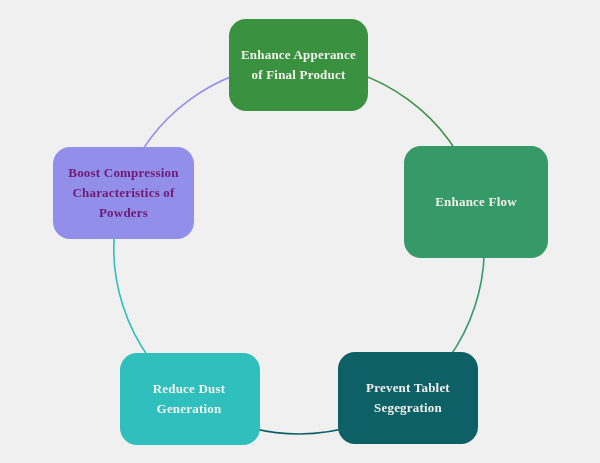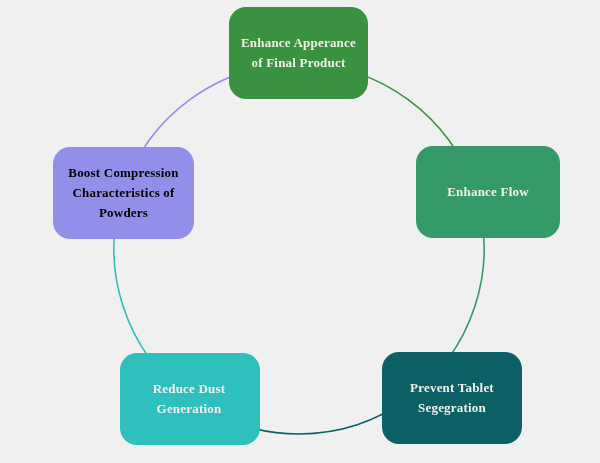--- a/index.html
+++ b/index.html
@@ -37,22 +37,22 @@
     justify-content: center;
     text-align: center;
     font-weight: bold;
     font-size: 13px;
     line-height: 1.55;
     letter-spacing: 0.2px;
     box-sizing: border-box;
     padding: 6px 10px;
     cursor: pointer;
   }
-  .node-0 { left: 229px; top: 7px;  width: 139px; height: 92px; }
-  .node-1 { left: 404px; top: 146px; width: 144px; height: 92px; margin-left: 12px; }
+  .node-0 { left: 229px; top: 19px;  width: 139px; height: 92px; }
+  .node-1 { left: 404px; top: 146px; width: 144px; height: 112px; }
   .node-2 { left: 338px; top: 352px; width: 140px; height: 92px; }
   .node-3 { left: 120px; top: 353px; width: 140px; height: 92px; padding-left: 8px; }
   .node-4 { left: 53px;  top: 147px; width: 141px; height: 92px; }
 </style>
 </head>
 <body style="background: rgb(240, 240, 240);">
 
 <div class="canvas">
 
   <svg class="circle-arcs" viewBox="0 0 600 463" aria-hidden="true">
@@ -64,25 +64,25 @@
   </svg>
 
   <div class="node node-0" style="background: rgb(58, 146, 64); color: rgb(242, 240, 236);">
     <span class="node-label">Enhance Apperance of Final Product</span>
   </div>
 
   <div class="node node-1" style="background: rgb(53, 154, 103); color: rgb(242, 240, 236);">
     <span class="node-label">Enhance Flow</span>
   </div>
 
-  <div class="node node-2" style="background: rgb(13, 96, 102); color: rgb(242, 240, 236); margin-left: 44px;">
+  <div class="node node-2" style="background: rgb(13, 96, 102); color: rgb(242, 240, 236);">
     <span class="node-label">Prevent Tablet Segegration</span>
   </div>
 
   <div class="node node-3" style="background: rgb(47, 191, 188); color: rgb(242, 240, 236);">
     <span class="node-label">Reduce Dust Generation</span>
   </div>
 
-  <div class="node node-4" style="background: rgb(146, 143, 234); color: #000000;">
+  <div class="node node-4" style="background: rgb(146, 143, 234); color: #701a75;">
     <span class="node-label">Boost Compression Characteristics of Powders</span>
   </div>
 
 </div>
 
 </body></html>

